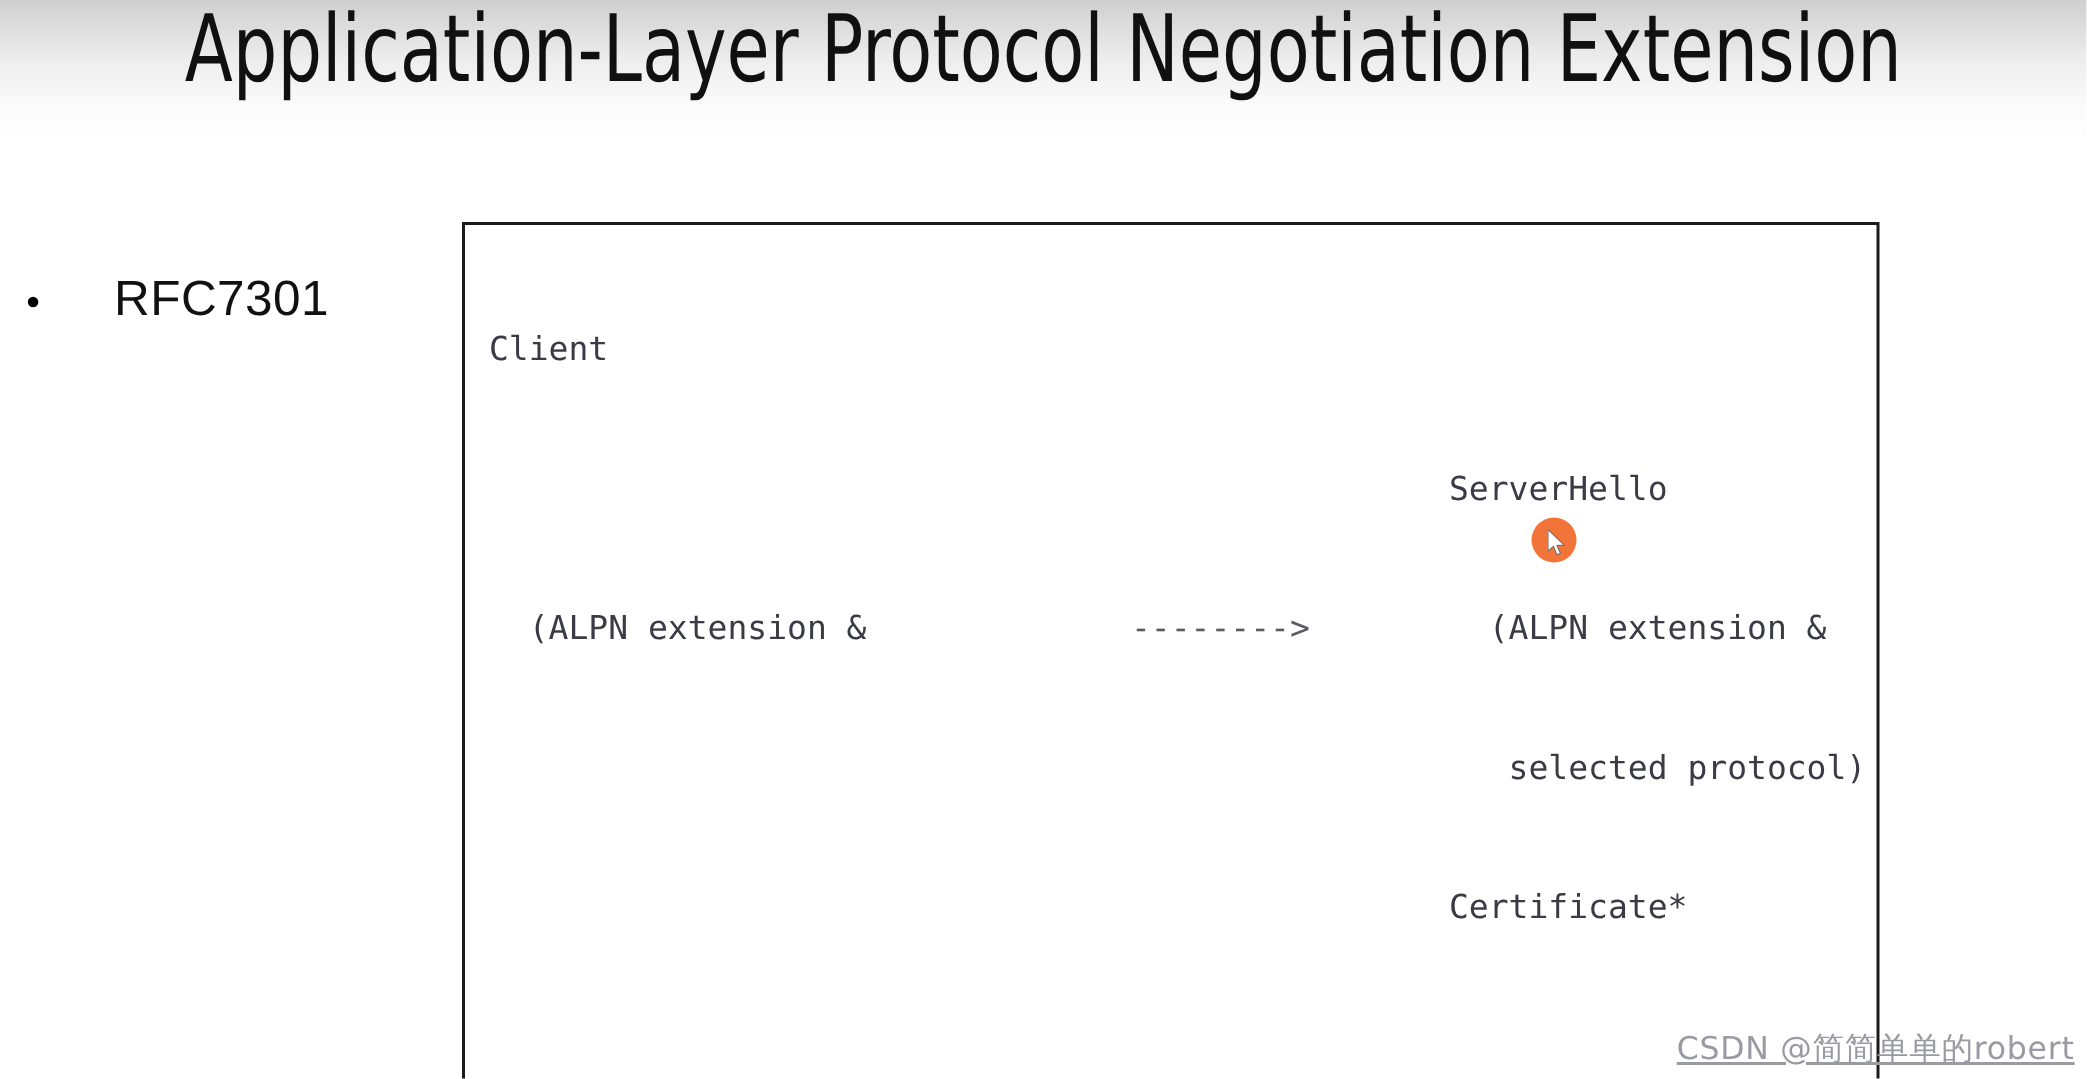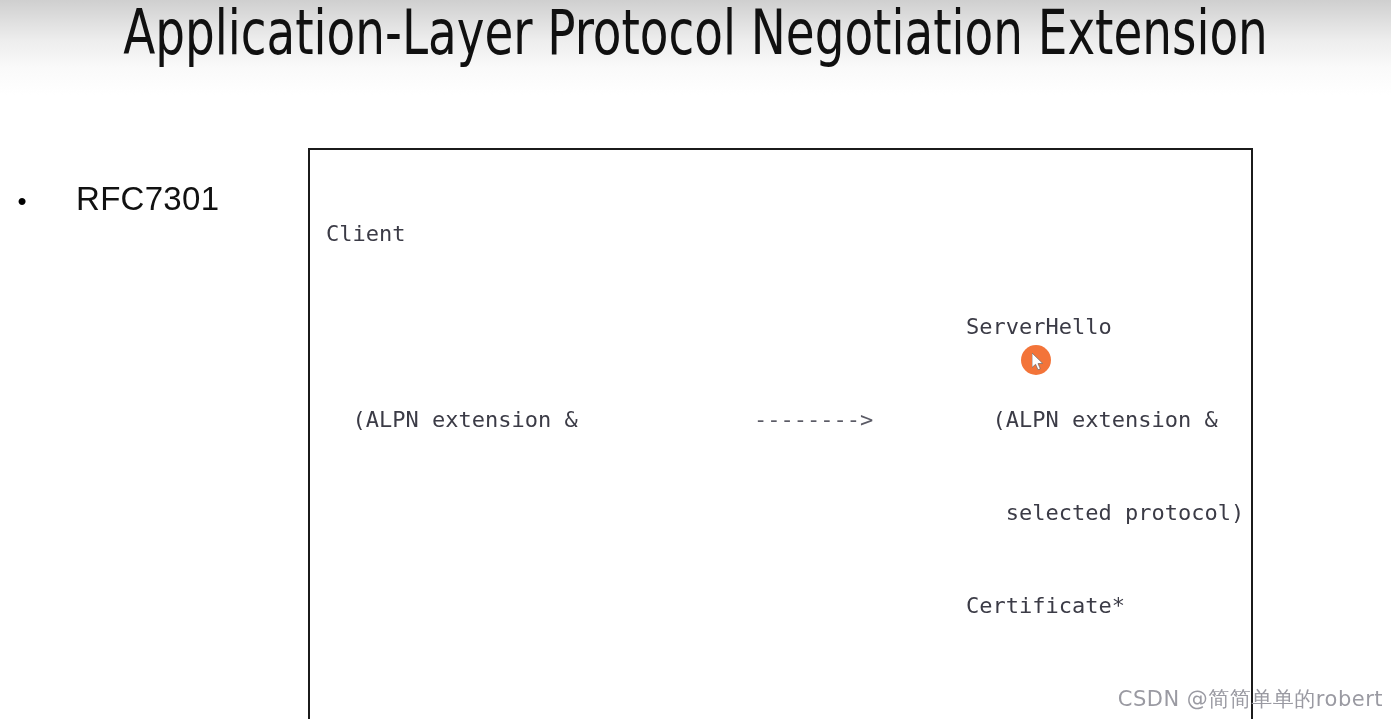--- a/index.html
+++ b/index.html
@@ -129,20 +129,21 @@
   #watermark {
     position: absolute;
     right: 8px;
     bottom: 6px;
     z-index: 7;
     font-family: "DejaVu Sans", "Liberation Sans", sans-serif;
     font-size: 21px;
     color: #9a9aa2;
     letter-spacing: 0.5px;
     white-space: nowrap;
+    text-decoration: underline;
   }
 </style>
 </head>
 <body>
 
 <div id="bg-gradient"></div>
 
 <div id="slide-title">Application-Layer Protocol Negotiation Extension</div>
 
 <div id="bullet-row">

